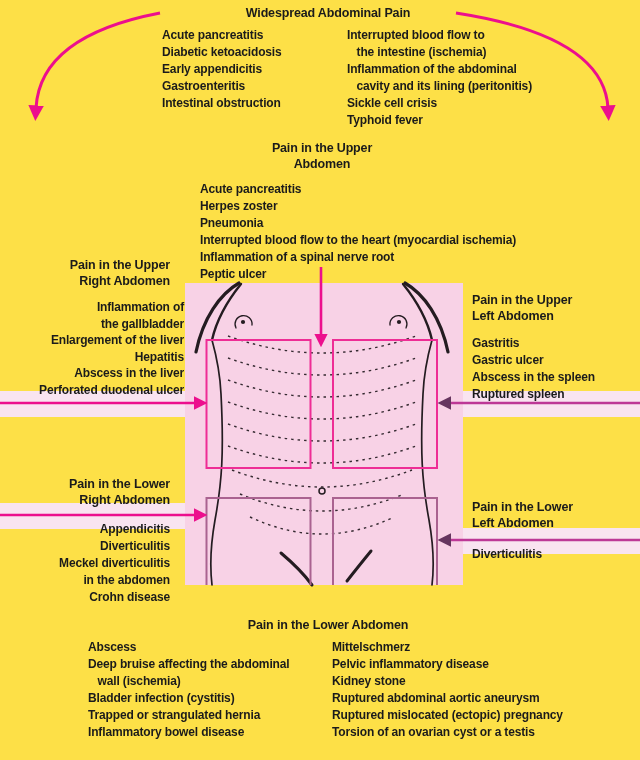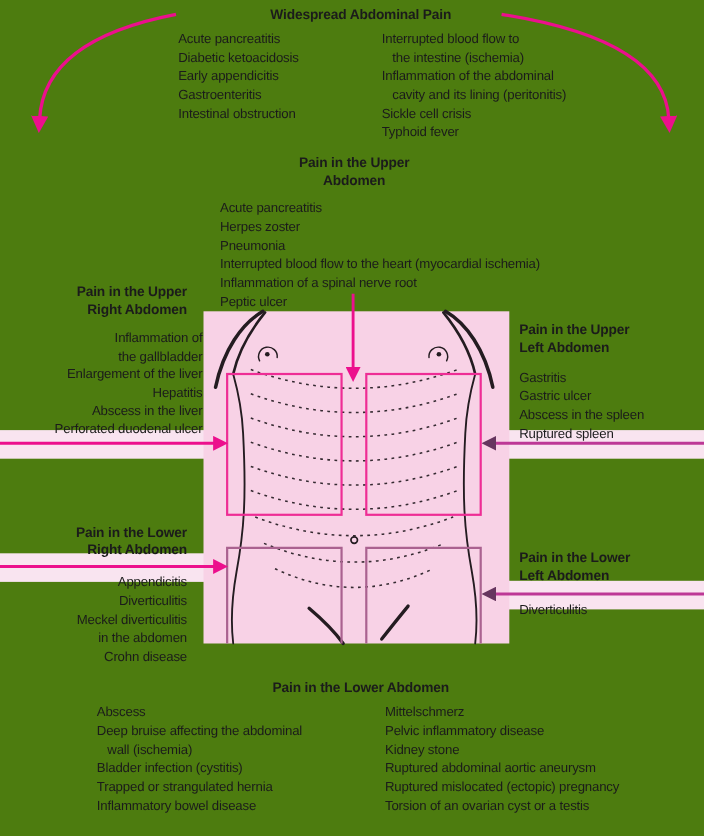--- a/index.html
+++ b/index.html
@@ -1,18 +1,18 @@
 <!DOCTYPE html>
 <html><head>
 <meta charset="utf-8">
 <style>
   html,body{margin:0;padding:0;background:#fff;}
-  .page{position:relative;width:640px;height:760px;background:#4d7c0f;
+  .page{position:relative;width:640px;height:760px;background:#fde047;
         font-family:"Liberation Sans",sans-serif;color:#1b1b1b;overflow:hidden;}
-  .t{position:absolute;font-size:12px;line-height:17px;letter-spacing:-0.15px;white-space:pre;}
+  .t{position:absolute;font-size:12px;line-height:17px;letter-spacing:-0.15px;white-space:pre;font-weight:bold;}
   .hdr{font-weight:700;font-size:12.5px;line-height:16px;}
   .right{text-align:right;}
   .center{text-align:center;}
   .lh16{line-height:16.5px;}
   svg{position:absolute;left:0;top:0;pointer-events:none;}
   .t-line{display:block;}
 </style>
 </head>
 <body>
 
@@ -98,15 +98,15 @@
   <div class="t" style="left:472px;top:335px;"><div class="t-line">Gastritis</div><div class="t-line">Gastric ulcer</div><div class="t-line">Abscess in the spleen</div><div class="t-line">Ruptured spleen</div></div>
 
   <div class="t hdr right" style="left:0px;top:476px;width:170px;"><div class="t-line">Pain in the Lower</div><div class="t-line">Right Abdomen</div></div>
   <div class="t right" style="left:0px;top:521px;width:170px;"><div class="t-line">Appendicitis</div><div class="t-line">Diverticulitis</div><div class="t-line">Meckel diverticulitis</div><div class="t-line">in the abdomen</div><div class="t-line">Crohn disease</div></div>
 
   <div class="t hdr" style="left:472px;top:499px;"><div class="t-line">Pain in the Lower</div><div class="t-line">Left Abdomen</div></div>
   <div class="t" style="left:472px;top:546px;"><div class="t-line">Diverticulitis</div></div>
 
   <div class="t hdr center" style="left:160px;top:617px;width:336px;">Pain in the Lower Abdomen</div>
   <div class="t" style="left:88px;top:639px;"><div class="t-line">Abscess</div><div class="t-line">Deep bruise affecting the abdominal</div><div class="t-line">   wall (ischemia)</div><div class="t-line">Bladder infection (cystitis)</div><div class="t-line">Trapped or strangulated hernia</div><div class="t-line">Inflammatory bowel disease</div></div>
-  <div class="t" style="left:350px;top:639px;"><div class="t-line">Mittelschmerz</div><div class="t-line">Pelvic inflammatory disease</div><div class="t-line">Kidney stone</div><div class="t-line">Ruptured abdominal aortic aneurysm</div><div class="t-line">Ruptured mislocated (ectopic) pregnancy</div><div class="t-line">Torsion of an ovarian cyst or a testis</div></div>
+  <div class="t" style="left:332px;top:639px;"><div class="t-line">Mittelschmerz</div><div class="t-line">Pelvic inflammatory disease</div><div class="t-line">Kidney stone</div><div class="t-line">Ruptured abdominal aortic aneurysm</div><div class="t-line">Ruptured mislocated (ectopic) pregnancy</div><div class="t-line">Torsion of an ovarian cyst or a testis</div></div>
 
 </div>
 
 </body></html>

